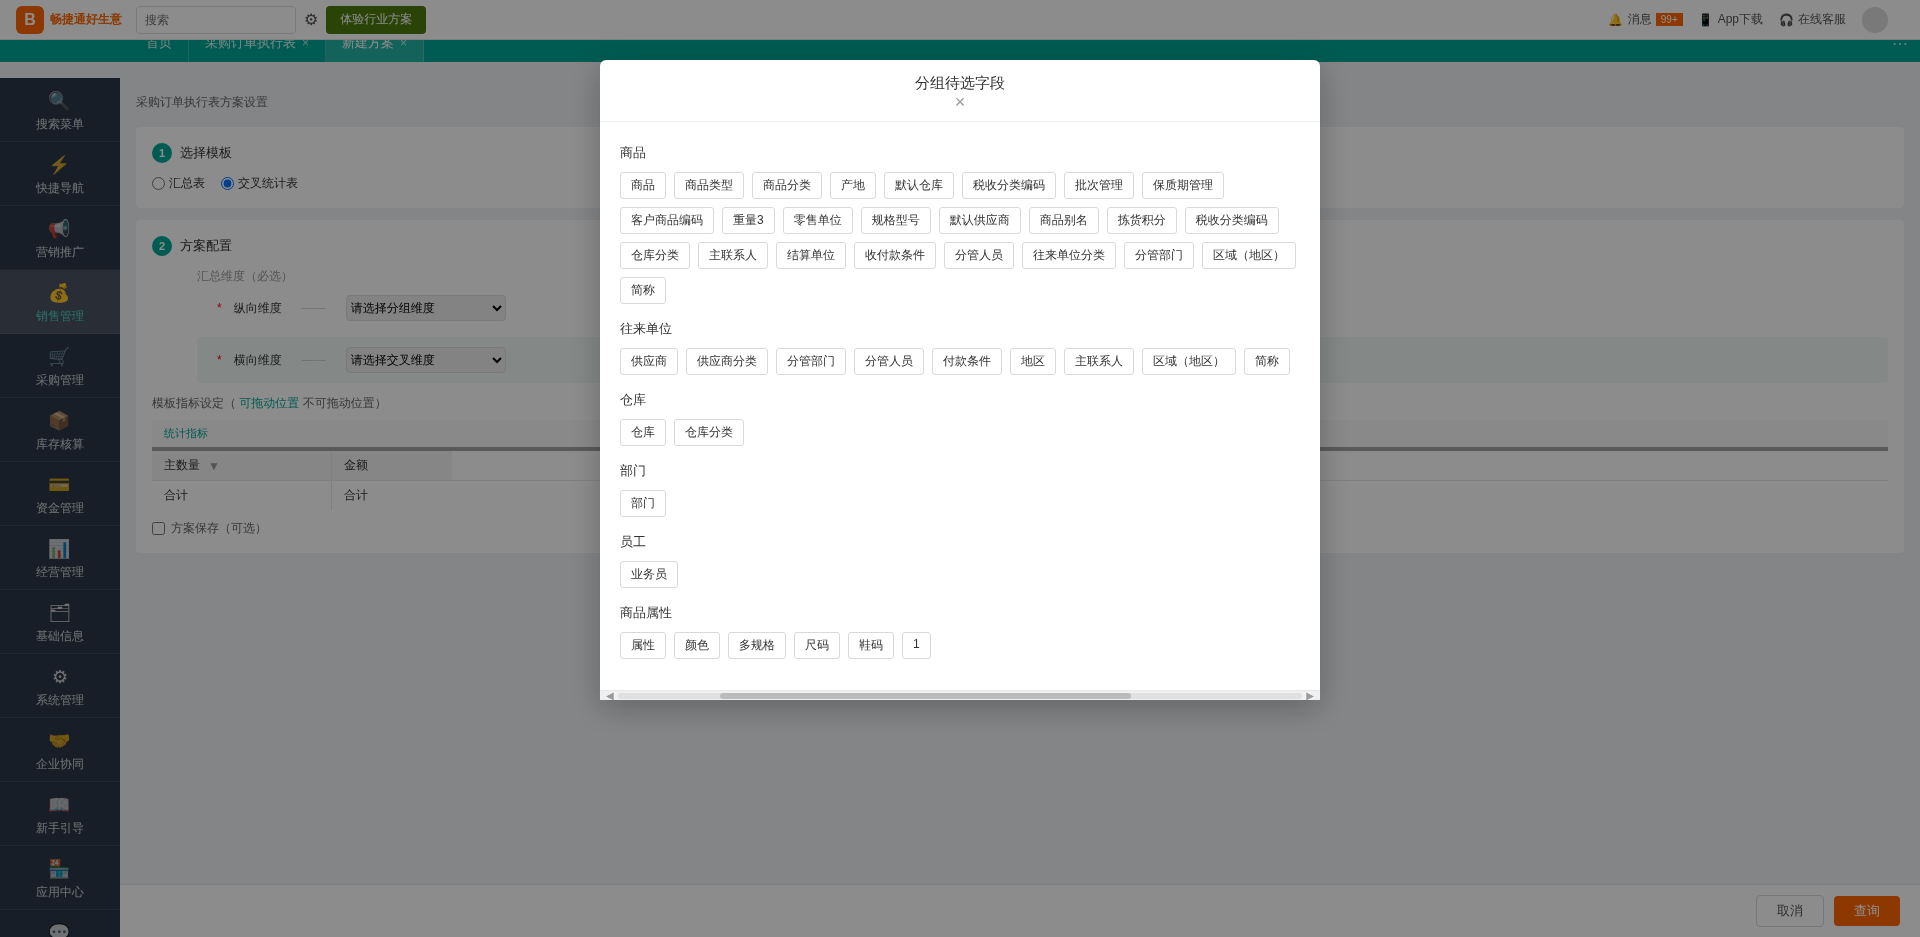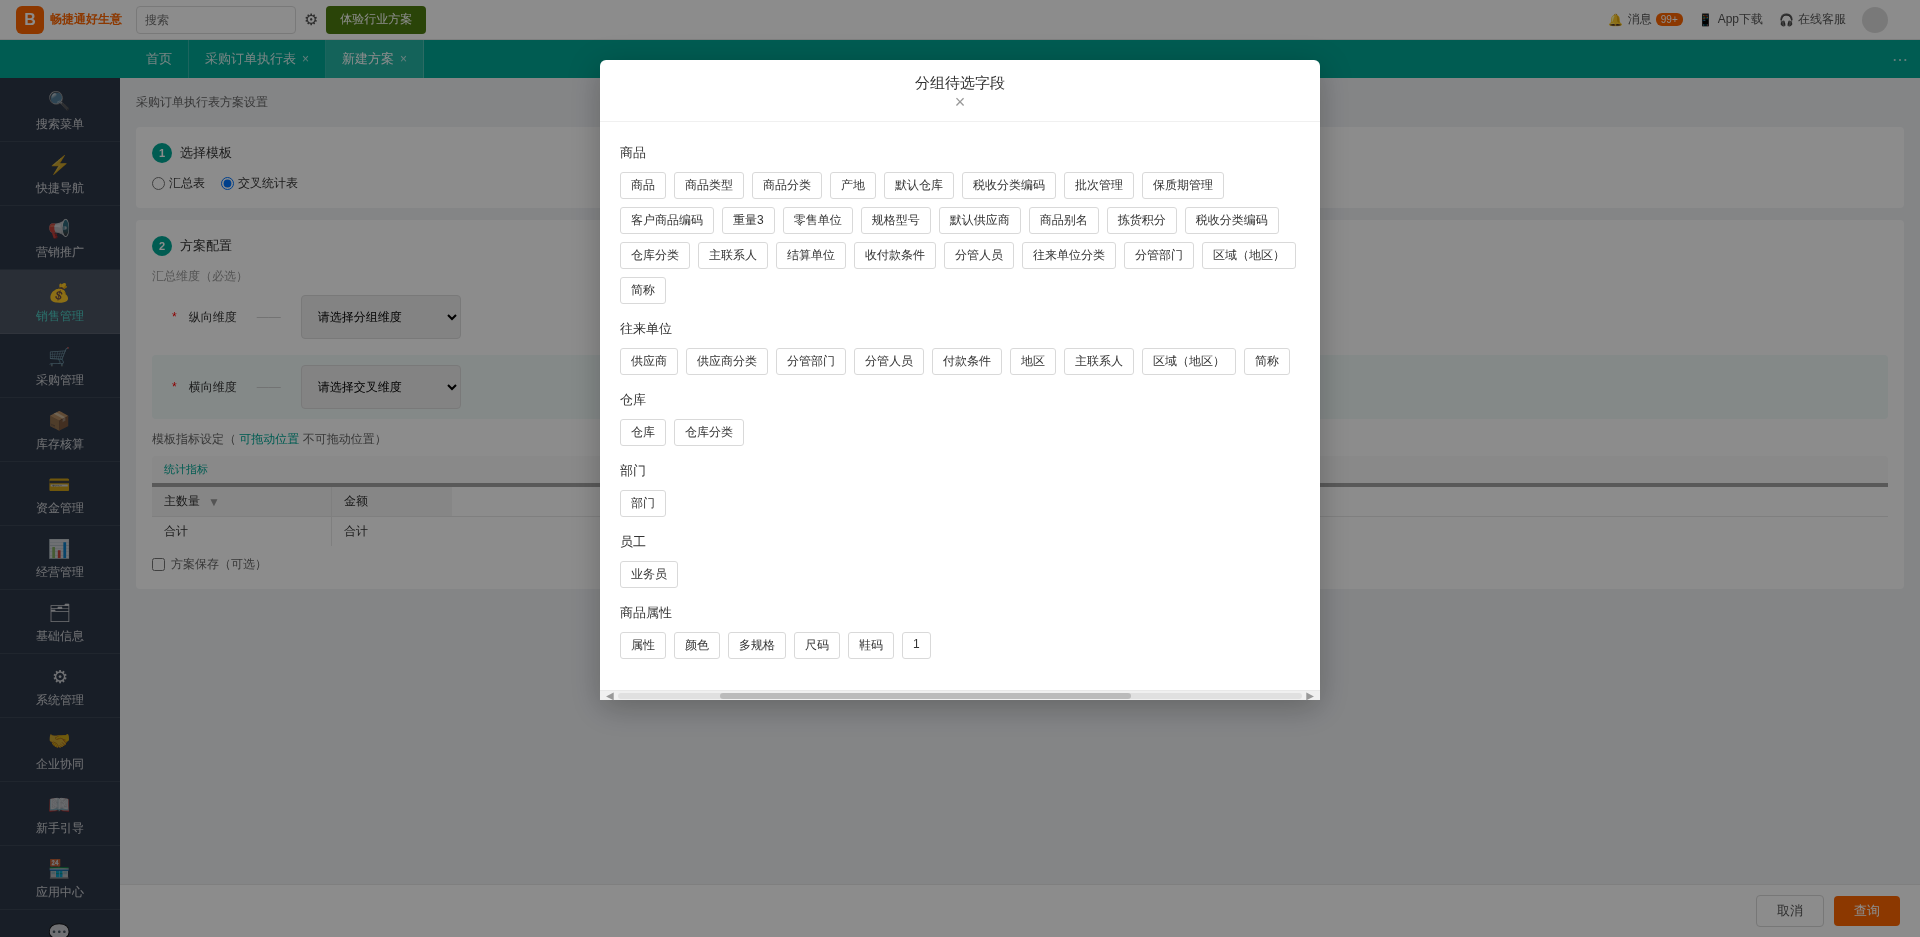--- a/index.html
+++ b/index.html
@@ -56,38 +56,38 @@
       cursor: pointer;
       font-size: 12px;
       height: 28px;
     }
     .top-icon-btn {
       display: flex; align-items: center; gap: 4px;
       font-size: 12px; color: #555; cursor: pointer;
     }
     .top-badge {
       background: #f60; color: white;
-      border-radius: 6px; padding: 1px 5px;
+      border-radius: 0; padding: 1px 5px;
       font-size: 10px;
     }
     .gear-icon { font-size: 16px; color: #555; cursor: pointer; }
     .avatar-circle {
       width: 26px; height: 26px;
       background: #ddd; border-radius: 50%;
     }
 
     
     .nav-tabs {
       height: 38px;
       background: #00a896;
       display: flex;
       align-items: center;
       padding: 0 0 0 130px;
       position: fixed;
-      top: 40px; left: 0; right: 0;
+      top: 24px; left: 0; right: 0;
       z-index: 99;
     }
     .nav-tab {
       height: 38px;
       display: flex; align-items: center;
       padding: 0 16px;
       color: rgba(255,255,255,0.85);
       cursor: pointer;
       font-size: 13px;
       border-right: 1px solid rgba(255,255,255,0.2);
@@ -156,26 +156,26 @@
       background: #00a896; color: white;
       border-radius: 50%;
       display: inline-flex; align-items: center; justify-content: center;
       font-size: 11px; font-weight: bold;
     }
     .radio-group { display: flex; gap: 16px; align-items: center; }
     .radio-group label { display: flex; align-items: center; gap: 4px; cursor: pointer; font-size: 12px; }
 
     .config-row {
       display: flex; align-items: center; gap: 12px;
-      margin-bottom: 10px; font-size: 12px;
+      margin-bottom: 10px; font-size: 12px; margin-left: 45px;
     }
     .config-label { color: #999; min-width: 80px; }
     .config-select {
-      height: 44px; border: 1px solid #ddd; border-radius: 4px;
-      padding: 0 12px; font-size: 12px; min-width: 160px;
+      height: 26px; border: 1px solid #ddd; border-radius: 4px;
+      padding: 0 0; font-size: 12px; min-width: 160px;
     }
     .required-star { color: red; }
 
     
     .table-container {
       background: #fff;
       border-radius: 4px;
       overflow: hidden;
     }
 

